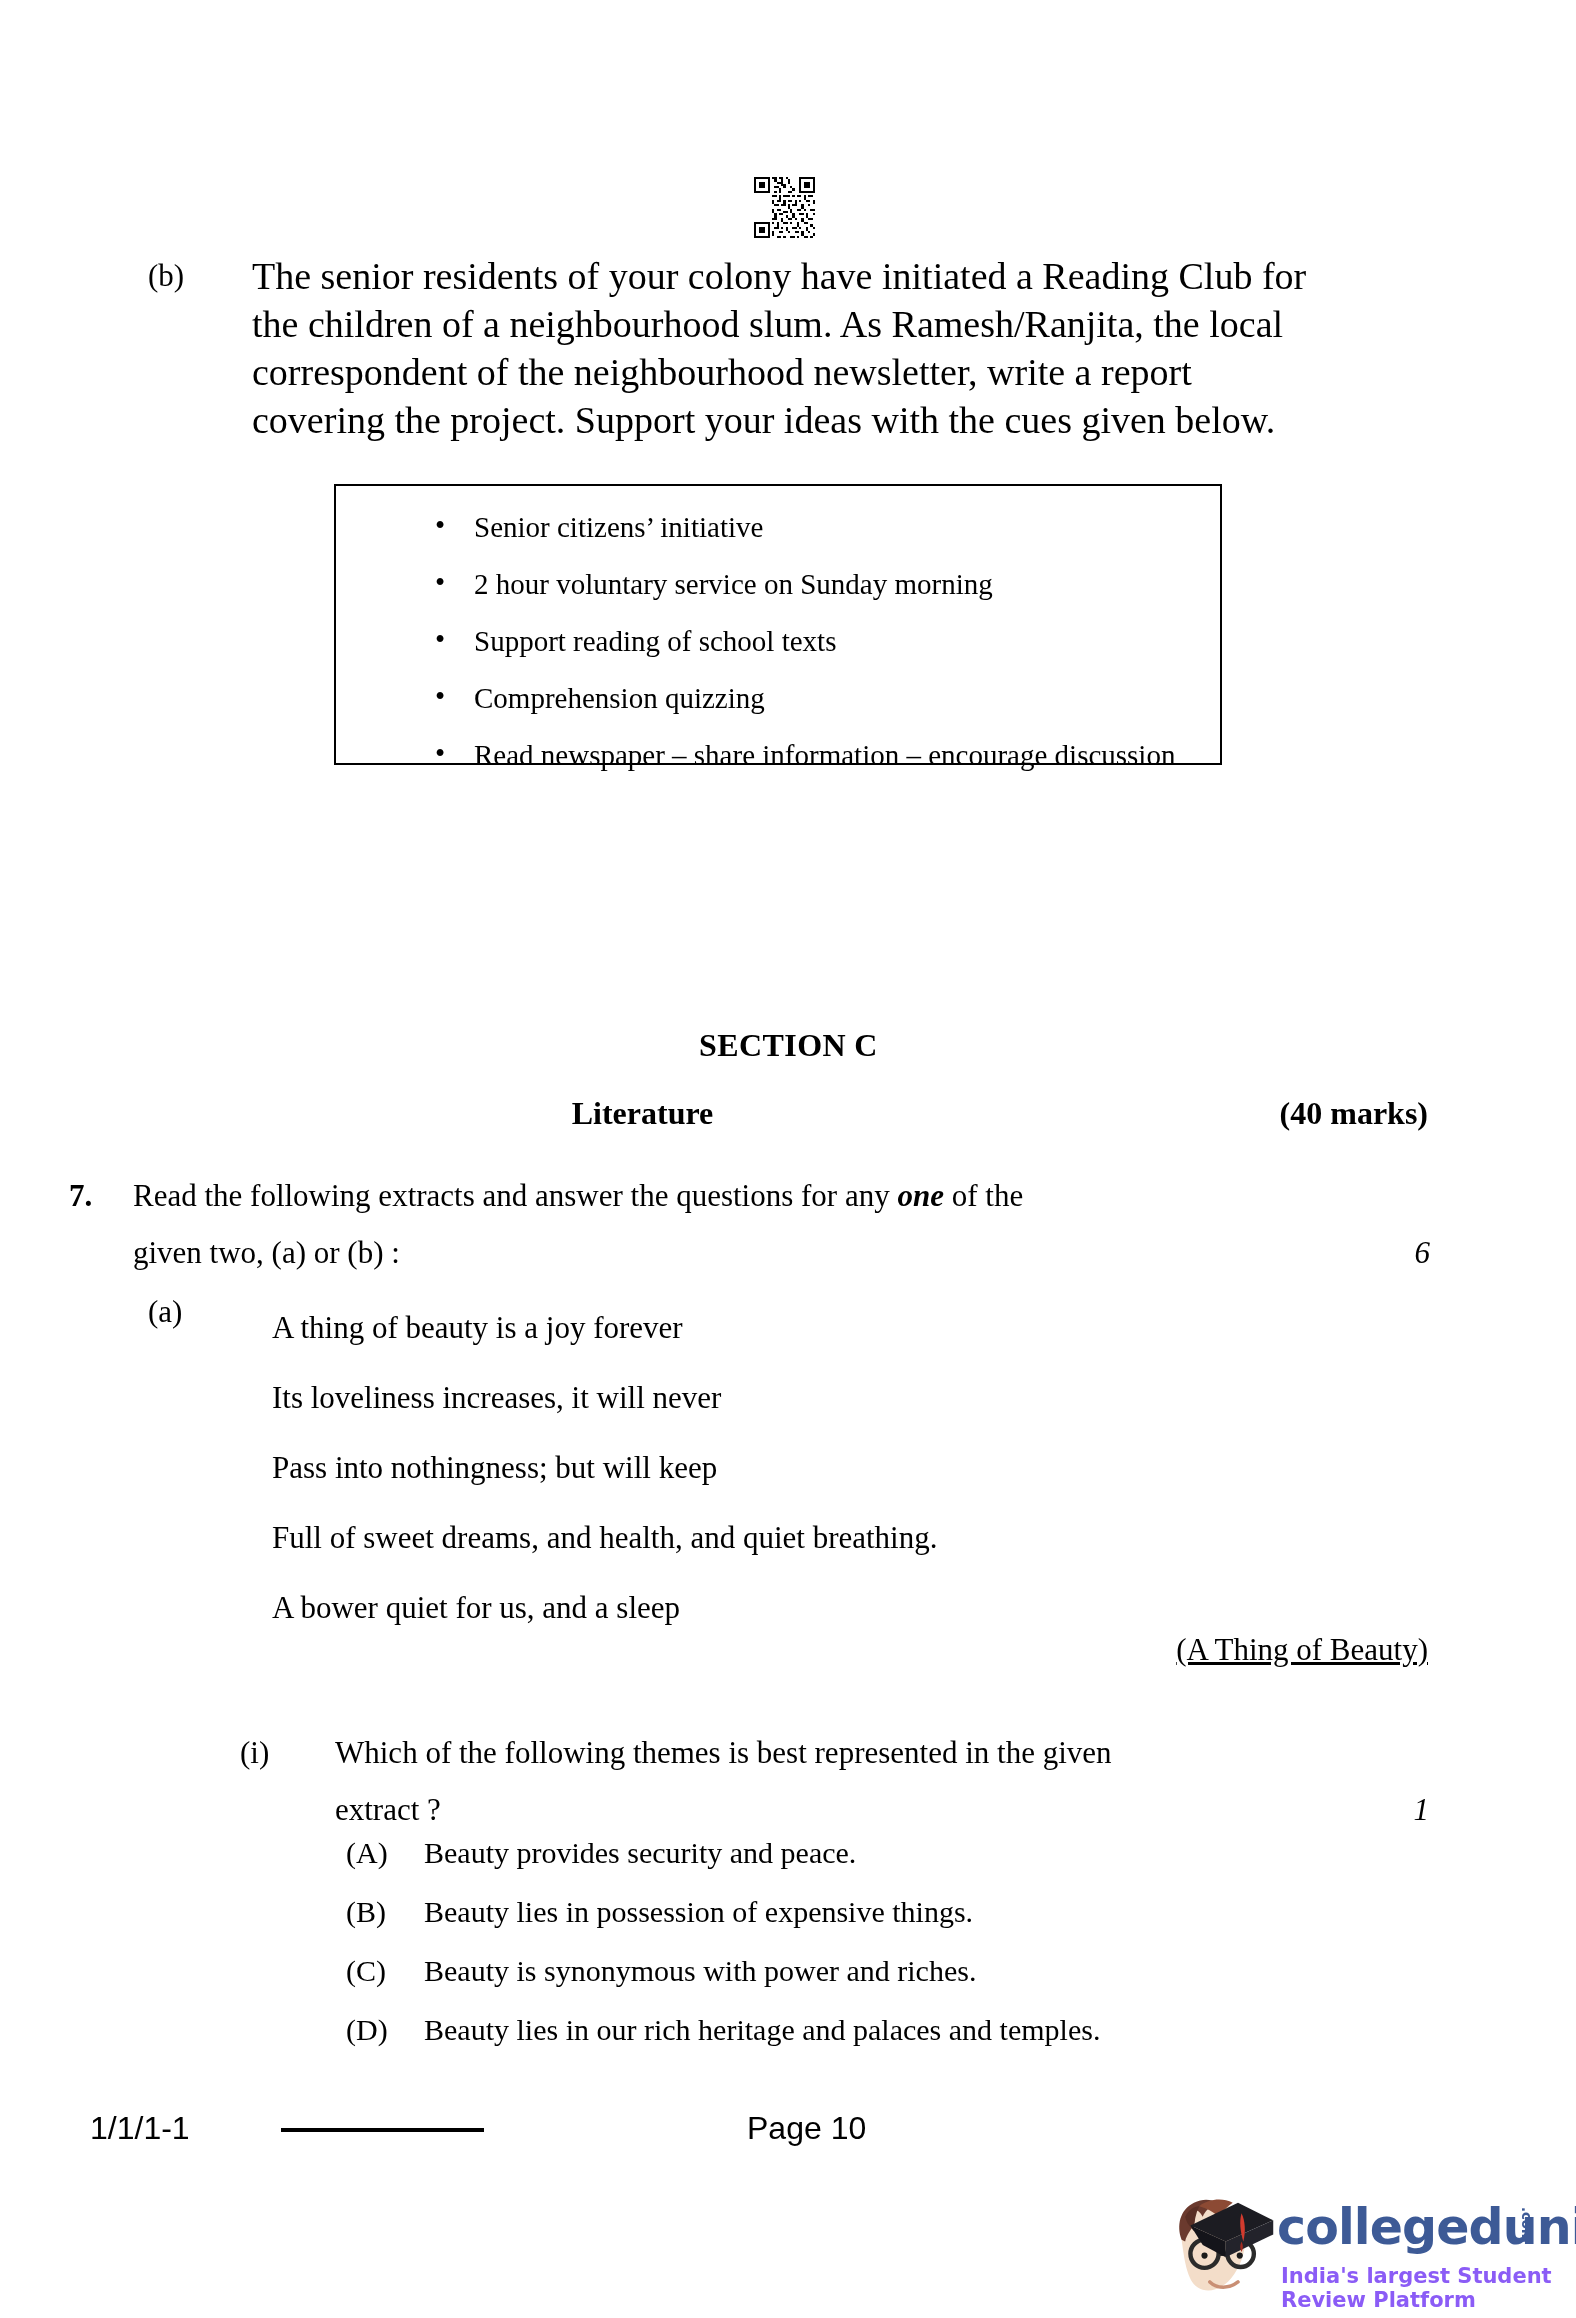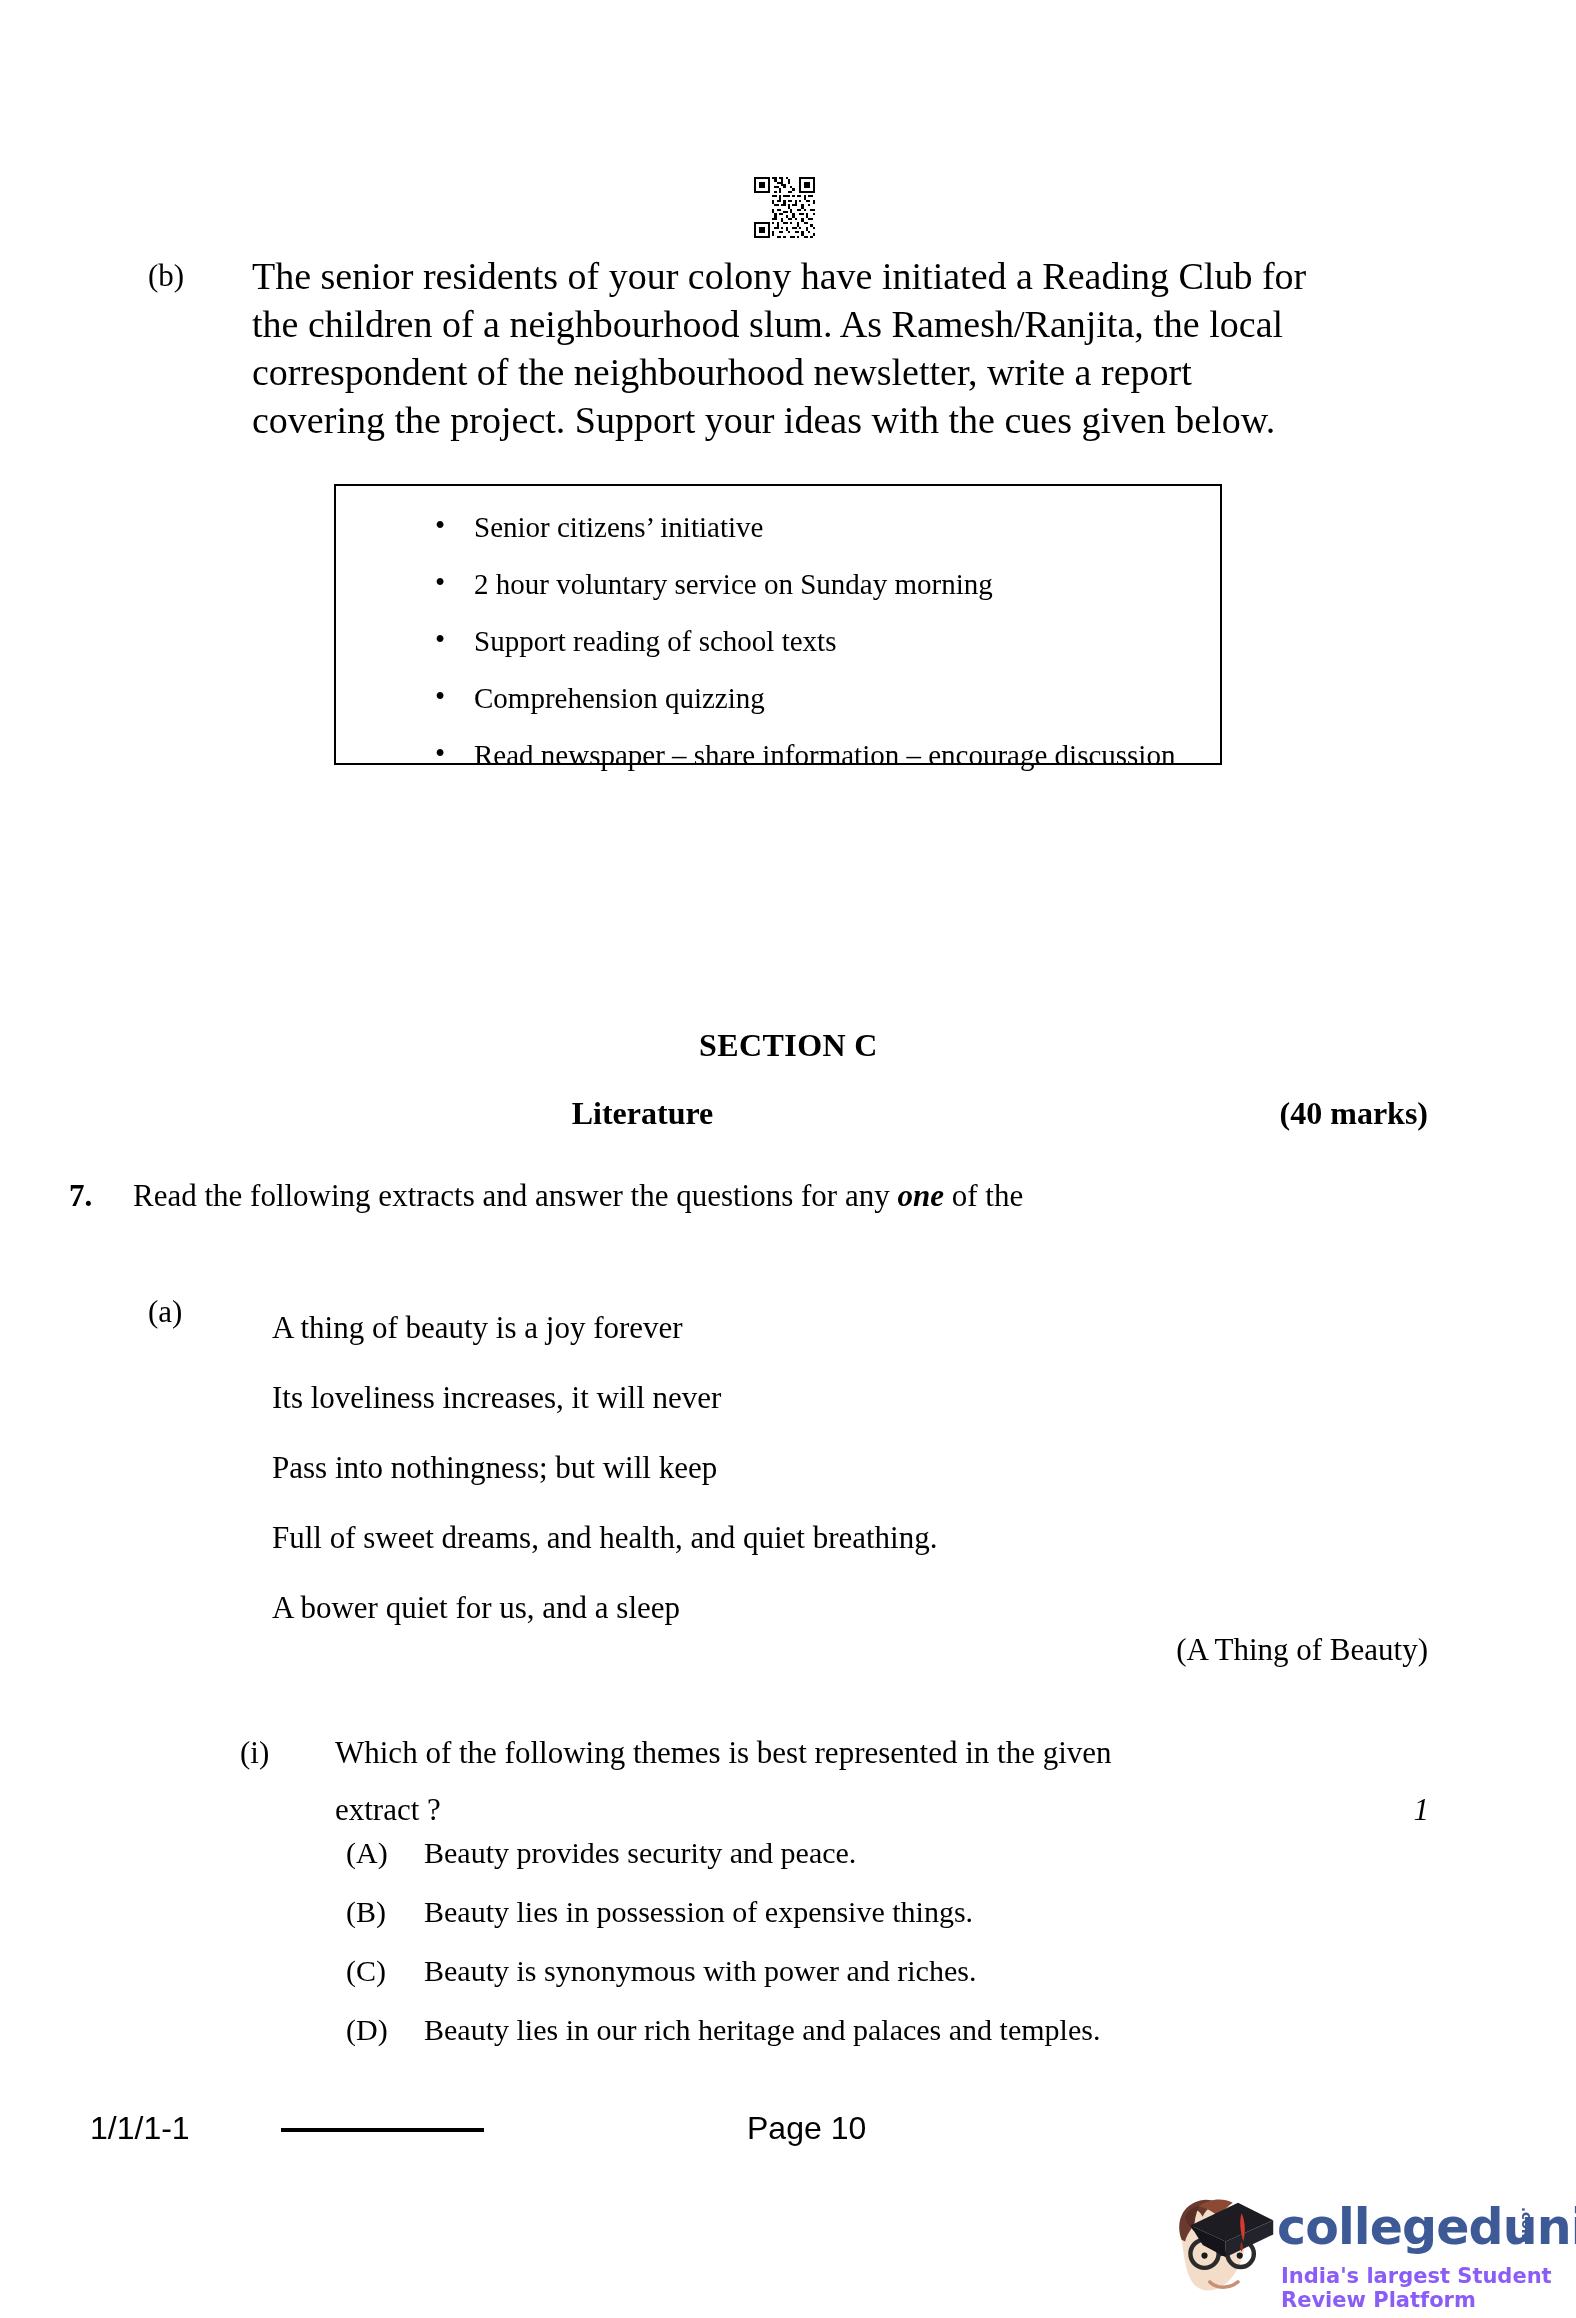--- a/index.html
+++ b/index.html
@@ -176,20 +176,21 @@
     margin-bottom: 28px;
   }
   .poem-line:last-child { margin-bottom: 0; }
   .attribution {
     position: absolute;
     left: 148px;
     top: 1632px;
     width: 1280px;
     text-align: right;
     font-size: 31px;
+    text-decoration: underline;
   }
 
   
   .subq {
     position: absolute;
     left: 240px;
     top: 1724px;
     width: 1188px;
     display: flex;
     align-items: flex-start;
@@ -472,20 +473,24 @@
   <div class="section-c">SECTION C</div>
   <div class="lit-row">
     <div class="lit-word">Literature</div>
     <div class="lit-marks">(40 marks)</div>
   </div>
 
   <div class="q7">
     <div class="q7-num">7.</div>
     <div class="q7-text">
       <div class="q7-line1"><span>Read the following extracts and answer the questions for any </span><span class="bolditalic">one</span><span> of the</span></div>
+      <div class="q7-line2">
+        <span>given two, (a) or (b) :</span>
+        <span class="q7-mark">6</span>
+      </div>
     </div>
   </div>
 
   <div class="extract">
     <div class="extract-head">
       <div class="extract-label">(a)</div>
       <ul class="poem">
         <li class="poem-line">A thing of beauty is a joy forever</li>
         <li class="poem-line">Its loveliness increases, it will never</li>
         <li class="poem-line">Pass into nothingness; but will keep</li>

